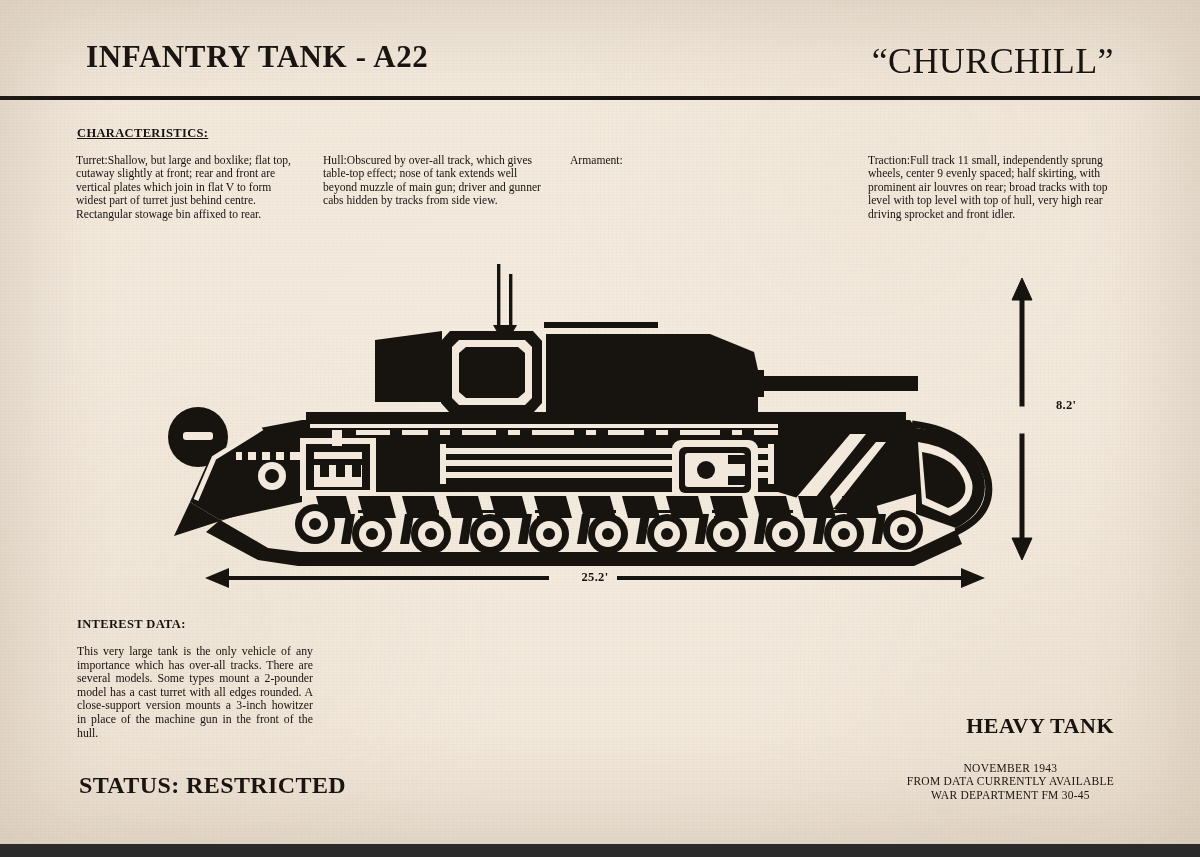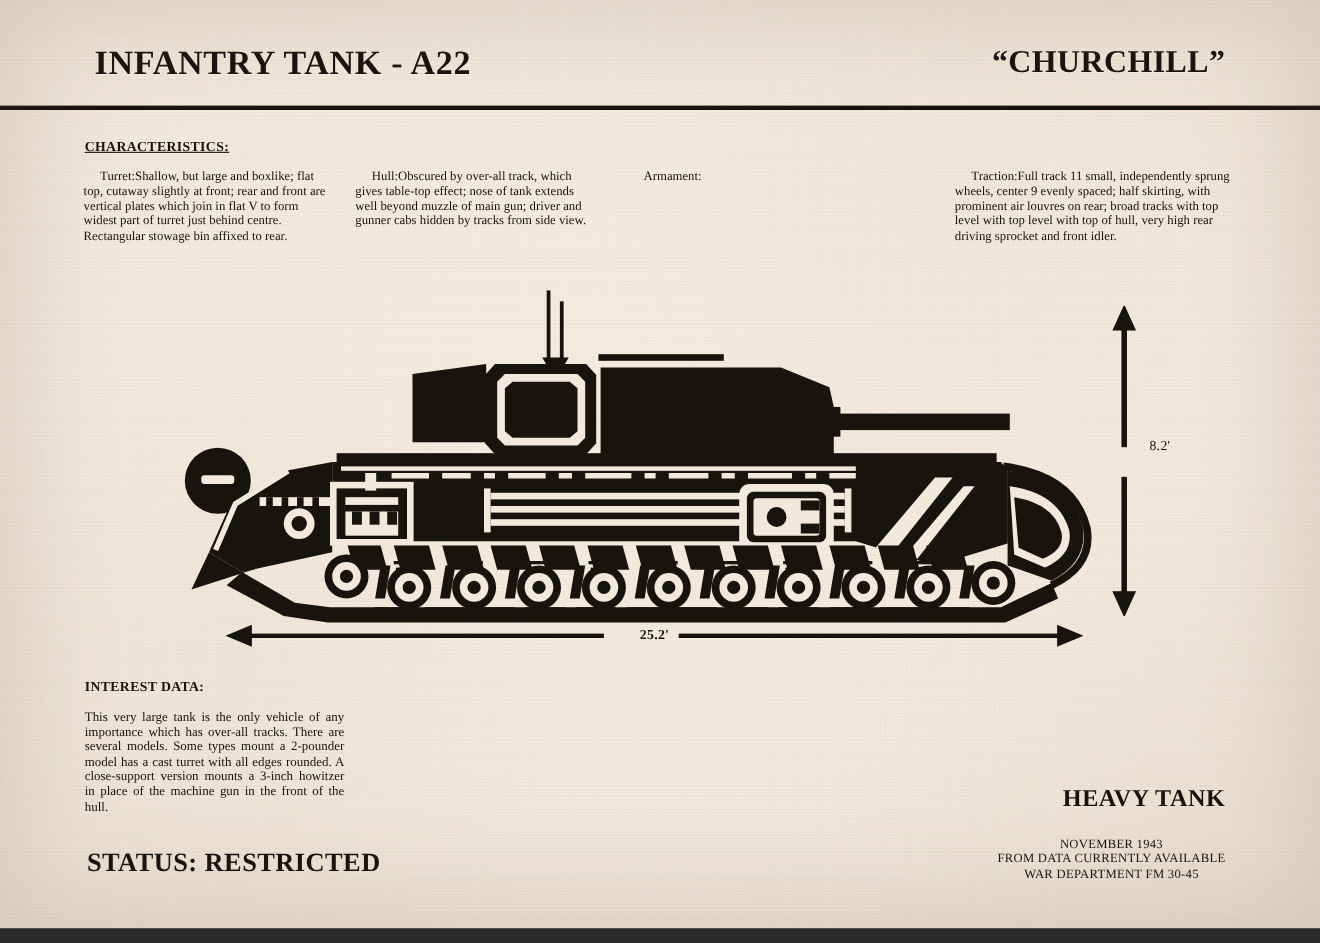--- a/index.html
+++ b/index.html
@@ -52,22 +52,22 @@
     font-size: 31px;
     font-weight: bold;
     letter-spacing: .6px;
     white-space: nowrap;
     text-shadow: 0 1px 0 rgba(255,252,246,.5);
   }
   #title-right {
     position: absolute;
     right: 86px;
     top: 40px;
-    font-size: 29px;
-    font-weight: bold;
+    font-size: 36px;
+    font-weight: normal;
     letter-spacing: .4px;
     white-space: nowrap;
     text-shadow: 0 1px 0 rgba(255,252,246,.5);
   }
   #rule-top {
     position: absolute;
     left: 0; right: 0;
     top: 96px;
     height: 4px;
     background: #17130f;
@@ -84,21 +84,20 @@
     text-decoration: underline;
   }
   .spec {
     position: absolute;
     font-size: 11.6px;
     line-height: 13.4px;
   }
   .spec .lbl {
     float: left;
     white-space: nowrap;
-    margin-left: 15px;
   }
   .spec .body {
     overflow: hidden;
     text-align: justify;
   }
   .spec .body.nojust { text-align: left; }
 
   #spec-turret   { left: 76px;  top: 154px; width: 222px; }
   #spec-hull     { left: 323px; top: 154px; width: 218px; }
   #spec-armament { left: 570px; top: 154px; width: 275px; }
@@ -118,26 +117,26 @@
   #dim-v {
     position: absolute;
     left: 1000px;
     top: 278px;
     width: 44px;
     height: 282px;
   }
   #dim-v svg { display:block; width:100%; height:100%; }
   #dim-v-label {
     position: absolute;
-    left: 1004px;
+    left: 1056px;
     top: 398px;
     width: 60px;
-    text-align: right;
+    text-align: left;
     font-size: 12.5px;
-    font-weight: normal;
+    font-weight: bold;
     letter-spacing: .3px;
   }
   #dim-h {
     position: absolute;
     left: 205px;
     top: 565px;
     width: 780px;
     height: 26px;
   }
   #dim-h svg { display:block; width:100%; height:100%; }

